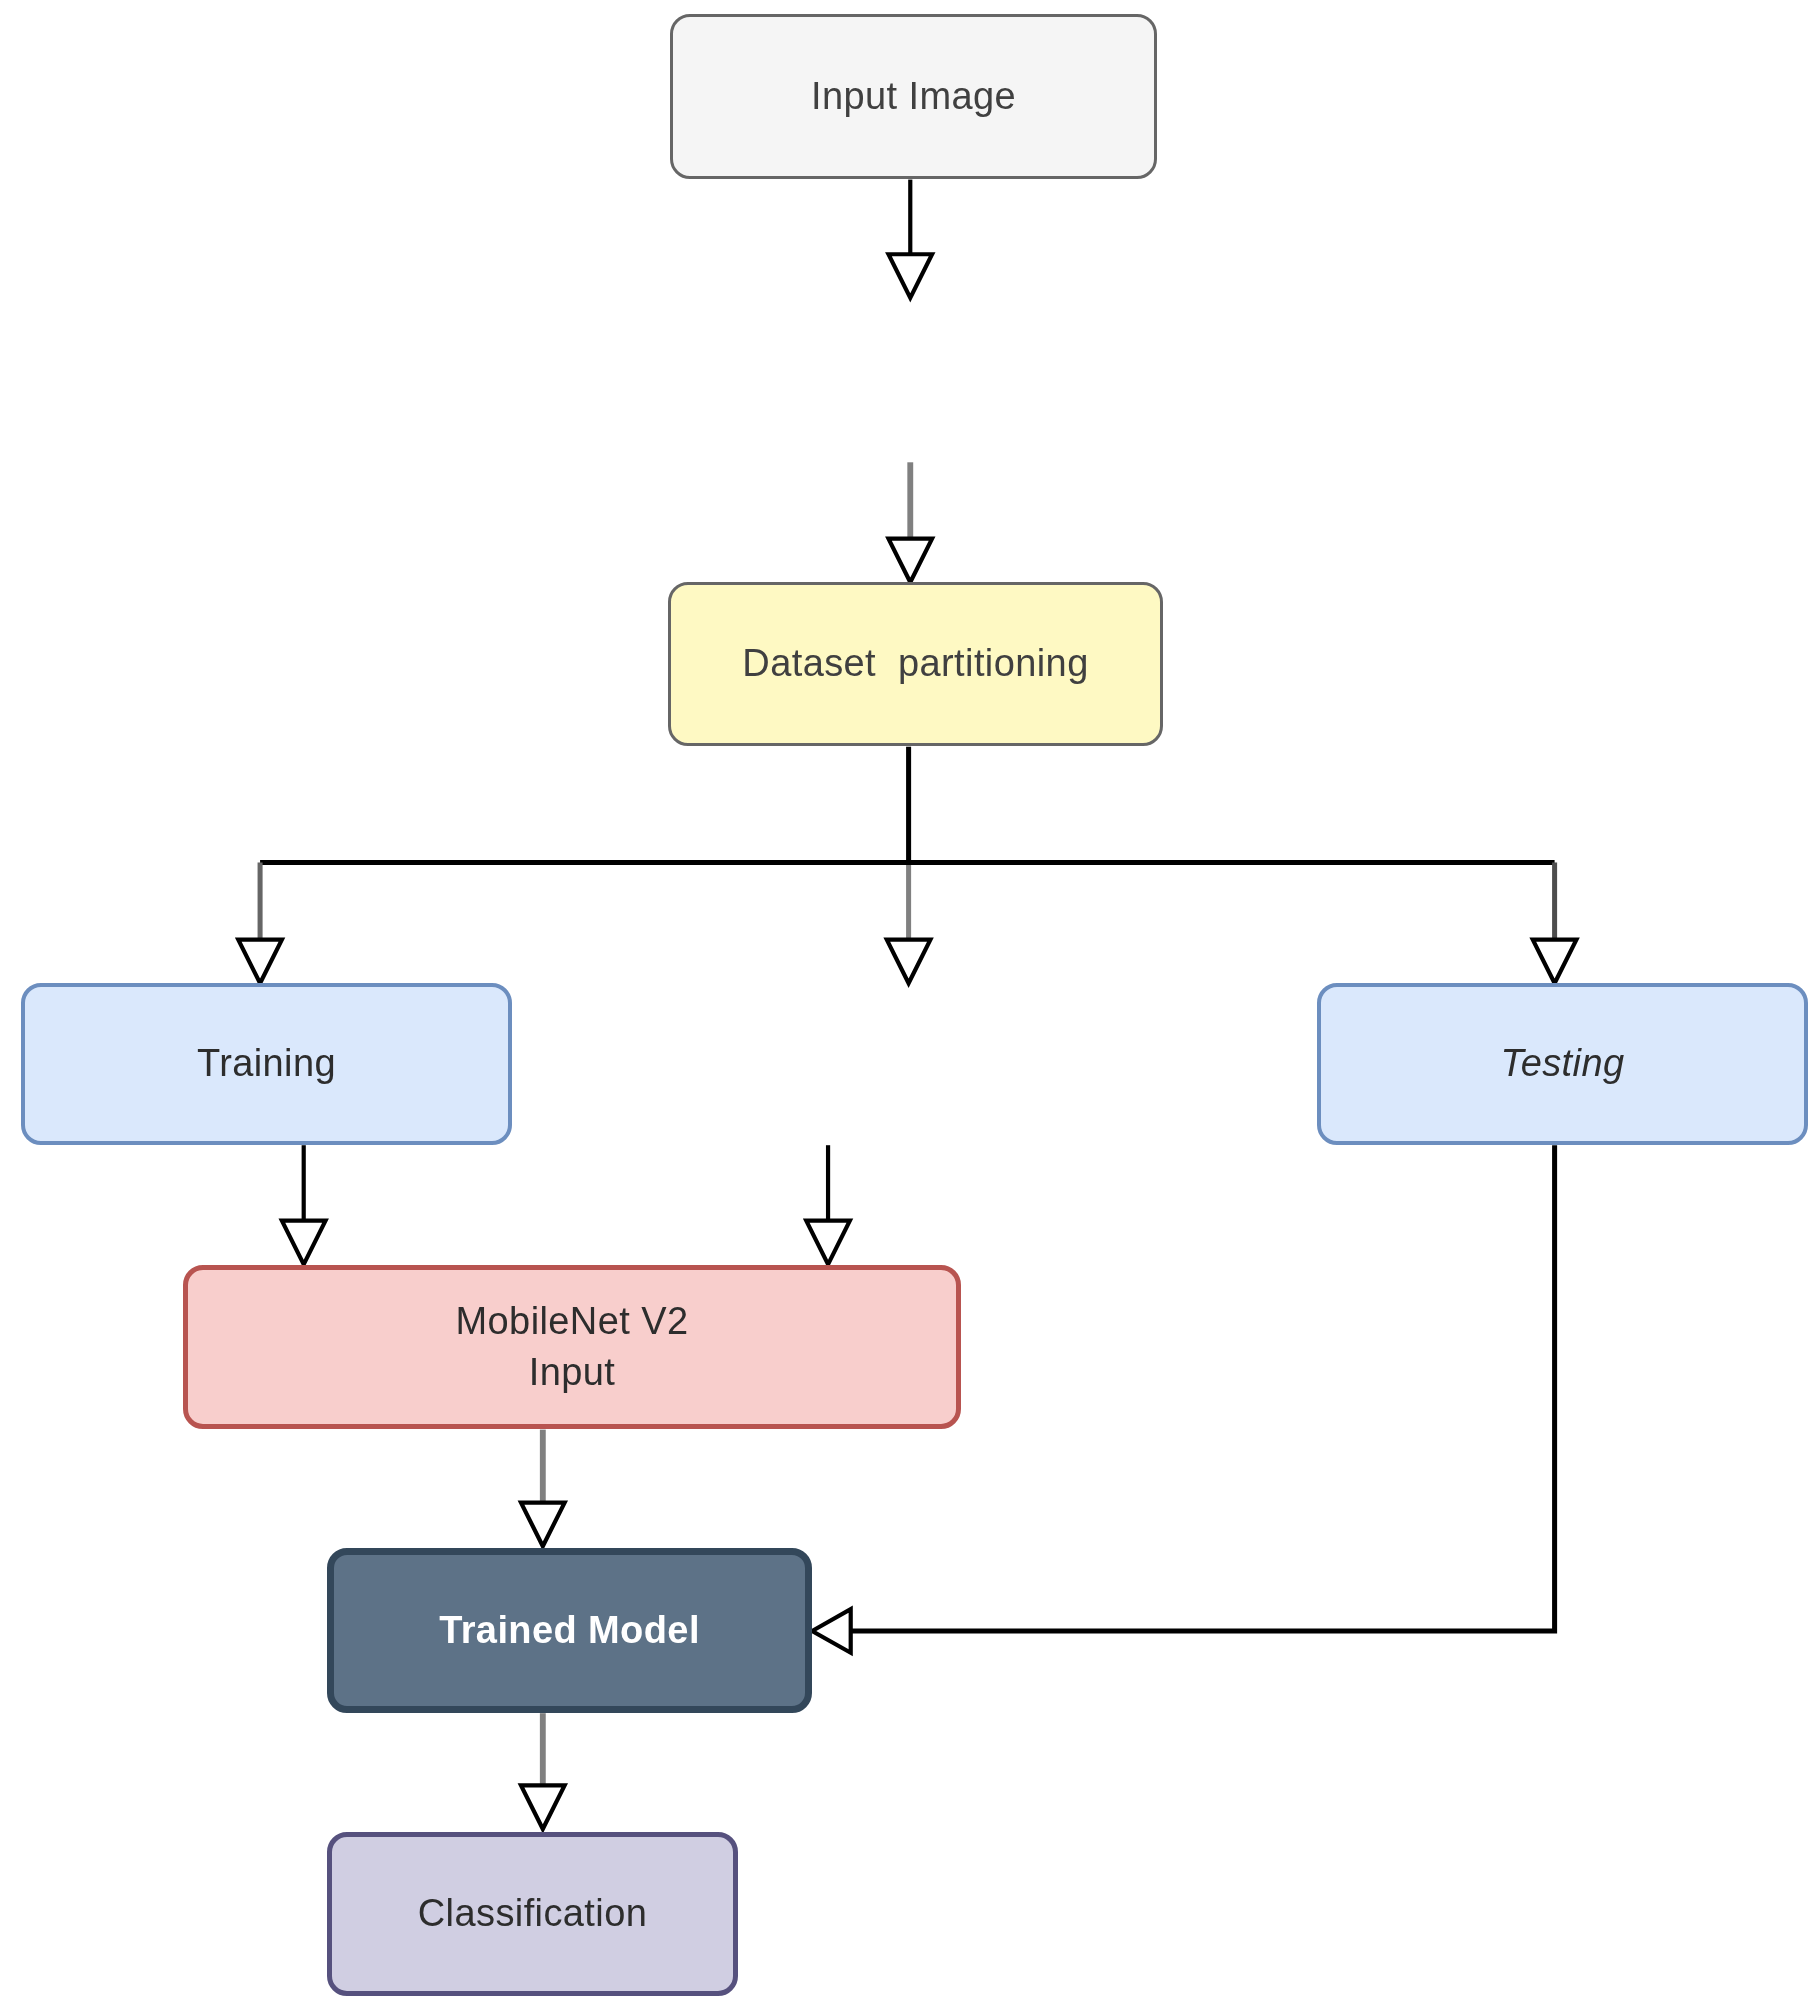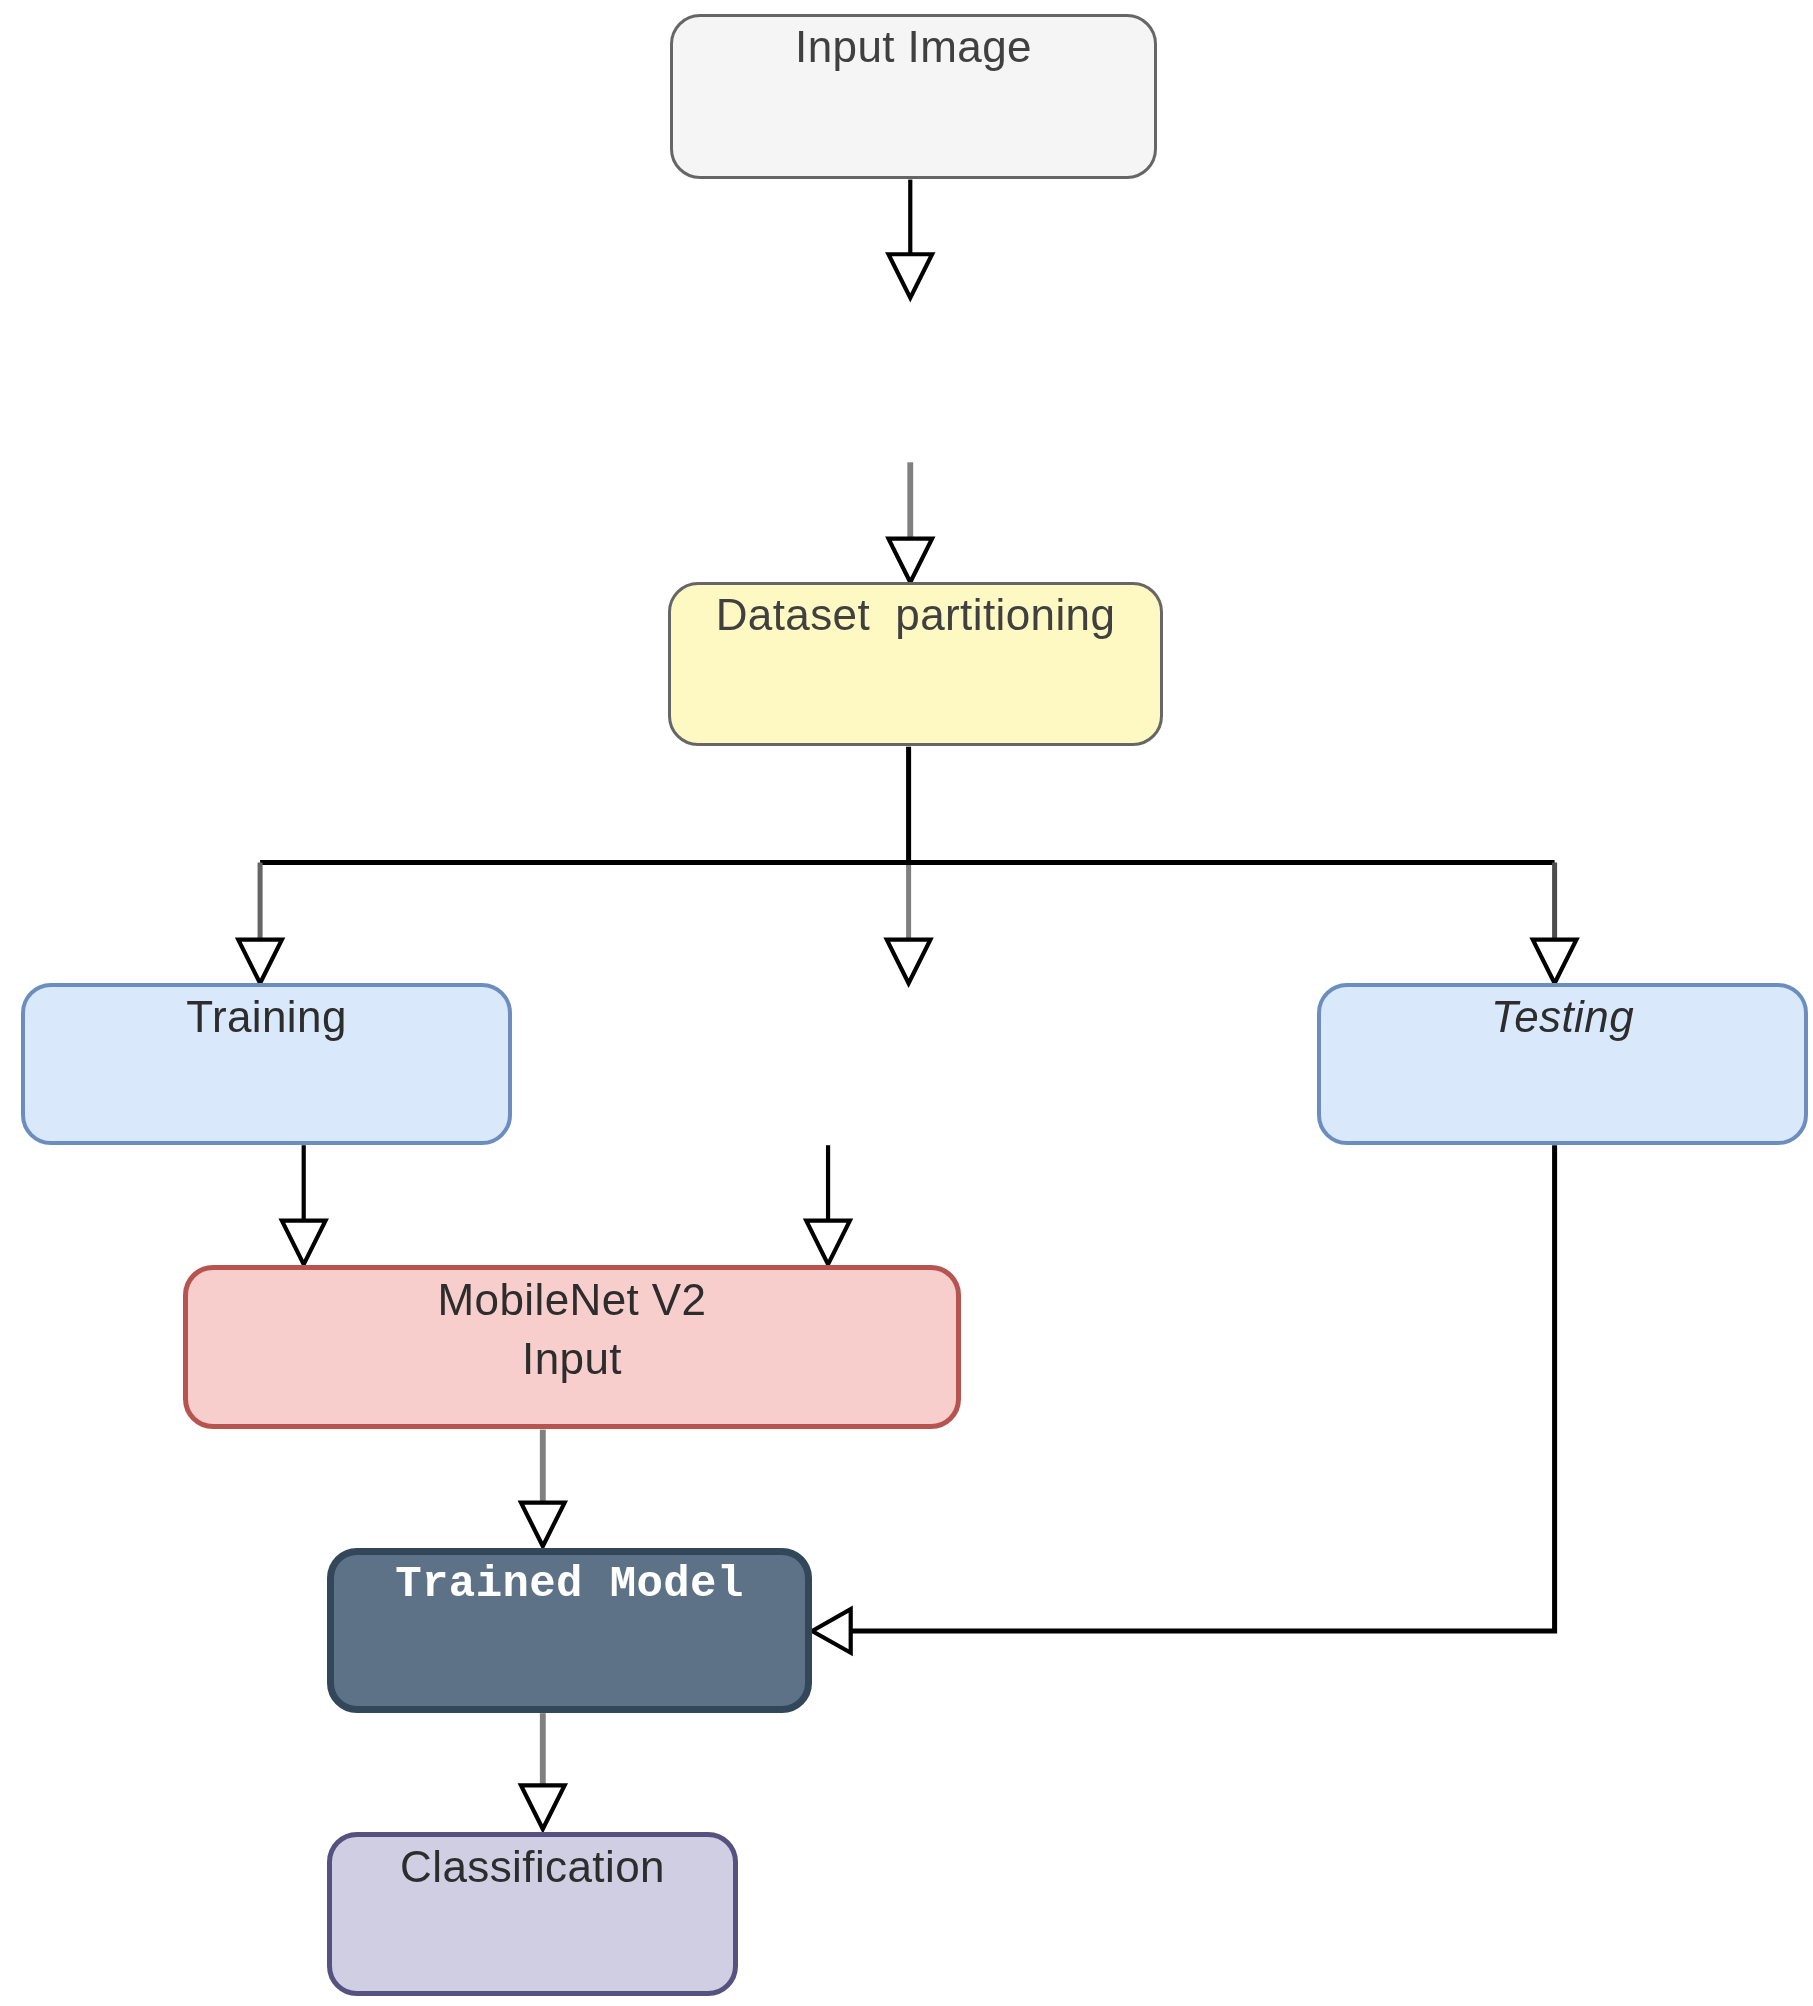--- a/index.html
+++ b/index.html
@@ -18,24 +18,25 @@
   #connectors {
     position: absolute;
     left: 0;
     top: 0;
     z-index: 1;
   }
   .node {
     position: absolute;
     box-sizing: border-box;
     display: flex;
+    align-items: center;
     justify-content: center;
-    border-radius: 30px;
+    border-radius: 20px;
     text-align: center;
-    font-size: 44px;
+    font-size: 38px;
     line-height: 1.35;
     white-space: pre-wrap;
     z-index: 2;
     letter-spacing: 0.4px;
   }
   .node span {
     display: block;
   }
 </style>
 </head>
@@ -65,16 +66,16 @@
       <polygon points="968,1944 1014,1918 1014,1970" fill="#ffffff" stroke="#000000" stroke-width="5"></polygon>
       <path d="M647,2042 L647,2128" fill="none" stroke="#808080" stroke-width="7"></path>
       <polygon points="647,2180 621,2128 673,2128" fill="#ffffff" stroke="#000000" stroke-width="5"></polygon>
     </svg>
     <div class="node" style="left: 670px; top: 14.3px; width: 487px; height: 165px; background: rgb(245, 245, 245); border: 3.4px solid rgb(102, 102, 102); color: rgb(64, 64, 64);"><span>Input Image</span></div>
     <div class="node" style="left: 668px; top: 582px; width: 495px; height: 164px; background: #fef9c3; border: 3.4px solid rgb(102, 102, 102); color: rgb(64, 64, 64);"><span>Dataset  partitioning</span></div>
     <div class="node" style="left: 21px; top: 983px; width: 491px; height: 162px; background: rgb(218, 232, 252); border: 4.2px solid rgb(108, 142, 191); color: rgb(45, 45, 45);"><span>Training</span></div>
     <div class="node" style="left: 1317px; top: 983px; width: 491px; height: 162px; background: rgb(218, 232, 252); border: 4.2px solid rgb(108, 142, 191); color: rgb(45, 45, 45); font-style: italic;"><span>Testing</span></div>
     <div class="node" style="left: 183px; top: 1265px; width: 778px; height: 164px; background: rgb(248, 206, 204); border: 5.9px solid rgb(184, 84, 80); color: rgb(45, 45, 45);"><span>MobileNet V2
 Input</span></div>
-    <div class="node" style="left: 327px; top: 1548px; width: 485px; height: 165px; background: rgb(93, 114, 135); border: 7.6px solid rgb(51, 71, 90); color: rgb(255, 255, 255); font-weight: 700; font-family: Liberation Mono, monospace;"><span>Trained Model</span></div>
+    <div class="node" style="left: 327px; top: 1548px; width: 485px; height: 165px; background: rgb(93, 114, 135); border: 7.6px solid rgb(51, 71, 90); color: rgb(255, 255, 255); font-weight: 700;"><span>Trained Model</span></div>
     <div class="node" style="left: 327px; top: 1832px; width: 411px; height: 164px; background: rgb(208, 206, 226); border: 5.9px solid rgb(86, 81, 126); color: rgb(45, 45, 45);"><span>Classification</span></div>
   </div>
 
 
 </body></html>

